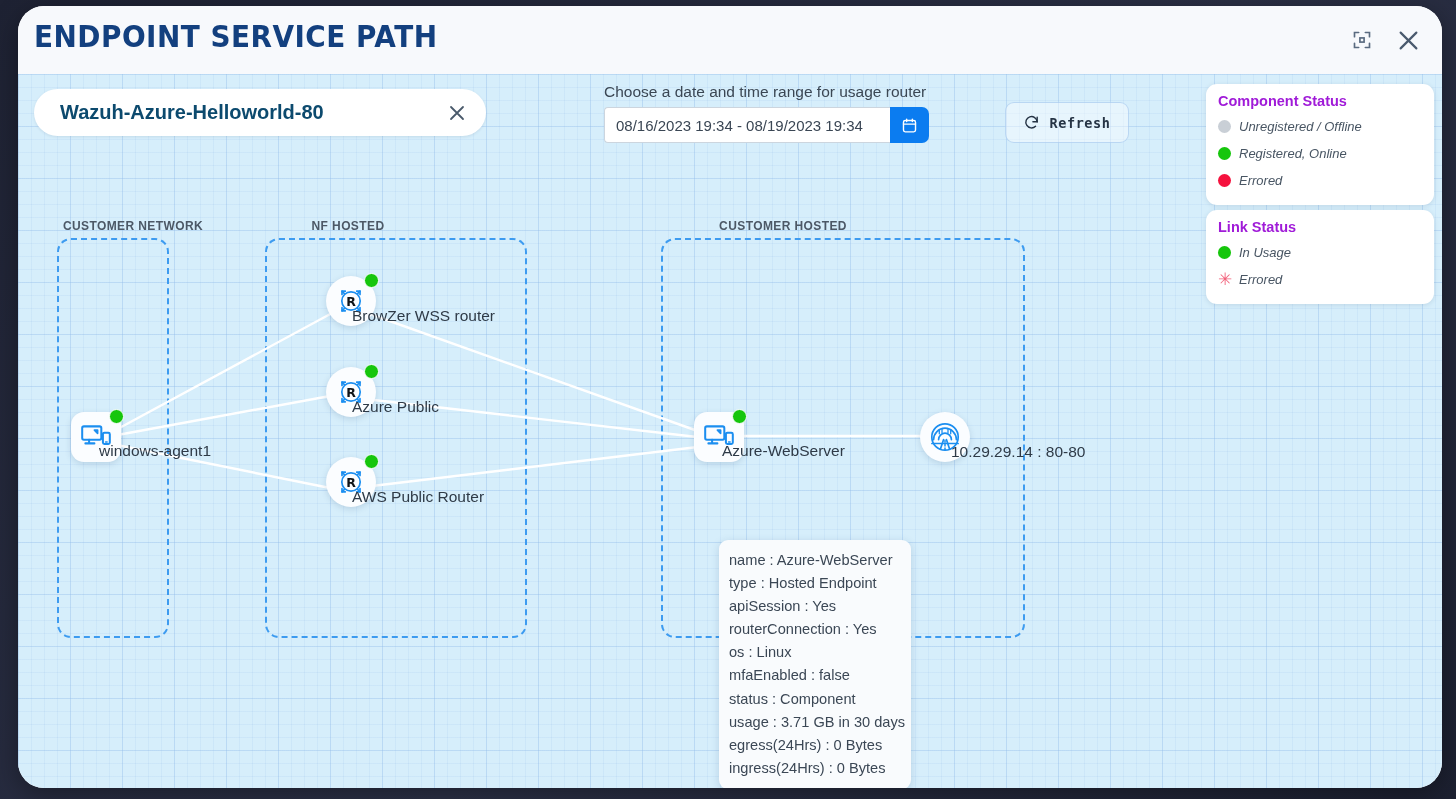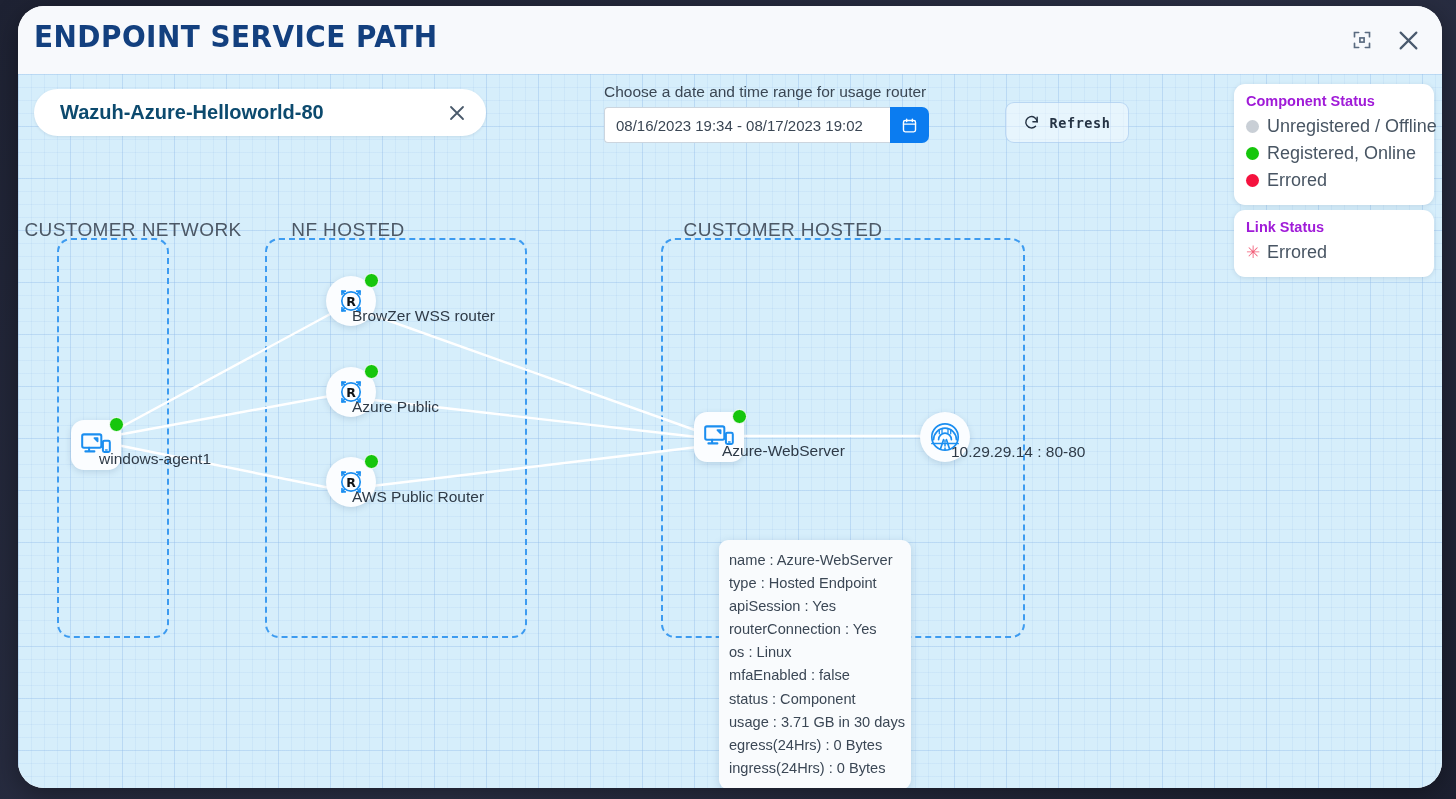--- a/index.html
+++ b/index.html
@@ -161,63 +161,65 @@
     font-size: 13.5px;
     font-weight: 700;
     color: #263445;
     letter-spacing: .6px;
   }
 
   
   .legend-card {
     position: absolute;
     right: 8px;
-    width: 200px;
+    width: 228px;
     background: #fff;
     border-radius: 11px;
     padding: 9px 24px 11px 12px;
     box-shadow: 0 1px 5px rgba(30,60,90,.13);
   }
   #legend-component { top: 10px; }
   #legend-link      { top: 136px; }
   .legend-title {
     font-size: 14.5px;
     font-weight: 700;
     color: #a01bd8;
     margin-bottom: 4px;
   }
   .legend-row {
     display: flex;
     align-items: center;
     gap: 8px;
     height: 27px;
   }
   .legend-text {
-    font-size: 18px;
+    font-size: 13px;
     color: #485563;
     white-space: nowrap;
+    font-style: italic;
   }
   .dot { width: 13px; height: 13px; border-radius: 50%; flex: 0 0 13px; }
   .dot.hollow { background: transparent; border: 2px solid #16c60c; }
   .glyph-err {
     width: 13px; flex: 0 0 13px;
     color: #f2607a;
     font-size: 17px;
     line-height: 13px;
     text-align: center;
   }
 
   
   .zone-label {
     position: absolute;
-    font-size: 19px;
+    font-size: 12px;
     color: #4c5866;
     letter-spacing: .4px;
     white-space: nowrap;
     transform: translateX(-50%);
+    font-weight: bold;
   }
   .zone-box {
     position: absolute;
     border: 2px dashed #3d9bf0;
     border-radius: 14px;
   }
 
   
   #links-svg {
     position: absolute;
@@ -308,21 +310,21 @@
       <div id="filter-clear">
         <svg width="24" height="24" viewBox="0 0 24 24" fill="none" stroke="currentColor" stroke-width="1.8" stroke-linecap="round">
           <path d="M6 6l12 12M18 6L6 18"></path>
         </svg>
       </div>
     </div>
 
     <div id="date-group">
       <div id="date-label">Choose a date and time range for usage router</div>
       <div id="date-row">
-        <div id="date-input">08/16/2023 19:34 - 08/17/2023 19:02</div>
+        <div id="date-input">08/16/2023 19:34 - 08/19/2023 19:34</div>
         <div id="date-picker-btn">
           <svg width="17" height="17" viewBox="0 0 24 24" fill="none" stroke="#ffffff" stroke-width="2" stroke-linecap="round">
             <rect x="3.5" y="5" width="17" height="16" rx="2.5"></rect>
             <path d="M3.5 10h17M8 3v3.5M16 3v3.5"></path>
           </svg>
         </div>
       </div>
     </div>
 
     <div id="refresh-btn">
@@ -344,20 +346,24 @@
         <span class="legend-text">Registered, Online</span>
       </div>
       <div class="legend-row">
         <span class="dot" style="background:#f5123e"></span>
         <span class="legend-text">Errored</span>
       </div>
     </div>
 
     <div class="legend-card" id="legend-link">
       <div class="legend-title">Link Status</div>
+      <div class="legend-row">
+        <span class="dot" style="background:#16c60c"></span>
+        <span class="legend-text">In Usage</span>
+      </div>
       <div class="legend-row">
         <span class="glyph-err">✳</span>
         <span class="legend-text">Errored</span>
       </div>
     </div>
 
     <div class="zone-label" style="left:115px; top:145px;">CUSTOMER NETWORK</div>
     <div class="zone-label" style="left:330px; top:145px;">NF HOSTED</div>
     <div class="zone-label" style="left:765px; top:145px;">CUSTOMER HOSTED</div>
 
@@ -370,21 +376,21 @@
         <line x1="94" y1="358" x2="316" y2="238"></line>
         <line x1="94" y1="362" x2="312" y2="322"></line>
         <line x1="94" y1="370" x2="312" y2="414"></line>
         <line x1="352" y1="240" x2="688" y2="360"></line>
         <line x1="356" y1="326" x2="688" y2="364"></line>
         <line x1="354" y1="412" x2="688" y2="372"></line>
         <line x1="718" y1="362" x2="908" y2="362"></line>
       </g>
     </svg>
 
-    <div class="node" style="left:78px; top:371px;">
+    <div class="node" style="left:78px; top:363px;">
       <span class="status-dot" style="background:#16c60c;"></span>
       <div class="node-chip">
         <svg width="34" height="34" viewBox="0 0 32 32" fill="none" stroke="#1b8ef0" stroke-width="1.9" stroke-linecap="round" stroke-linejoin="round">
           <rect x="3" y="6" width="18" height="12.5" rx="1.6"></rect>
           <path d="M9.5 18.5v3.3M6 22h8.5"></path>
           <path d="M14.5 9.5l3 3M17.5 9.5h-3M17.5 9.5v3" stroke-width="1.6"></path>
           <rect x="22.5" y="12" width="6.5" height="10.5" rx="1.4"></rect>
           <path d="M25 20.8h1.5" stroke-width="1.4"></path>
         </svg>
       </div>

